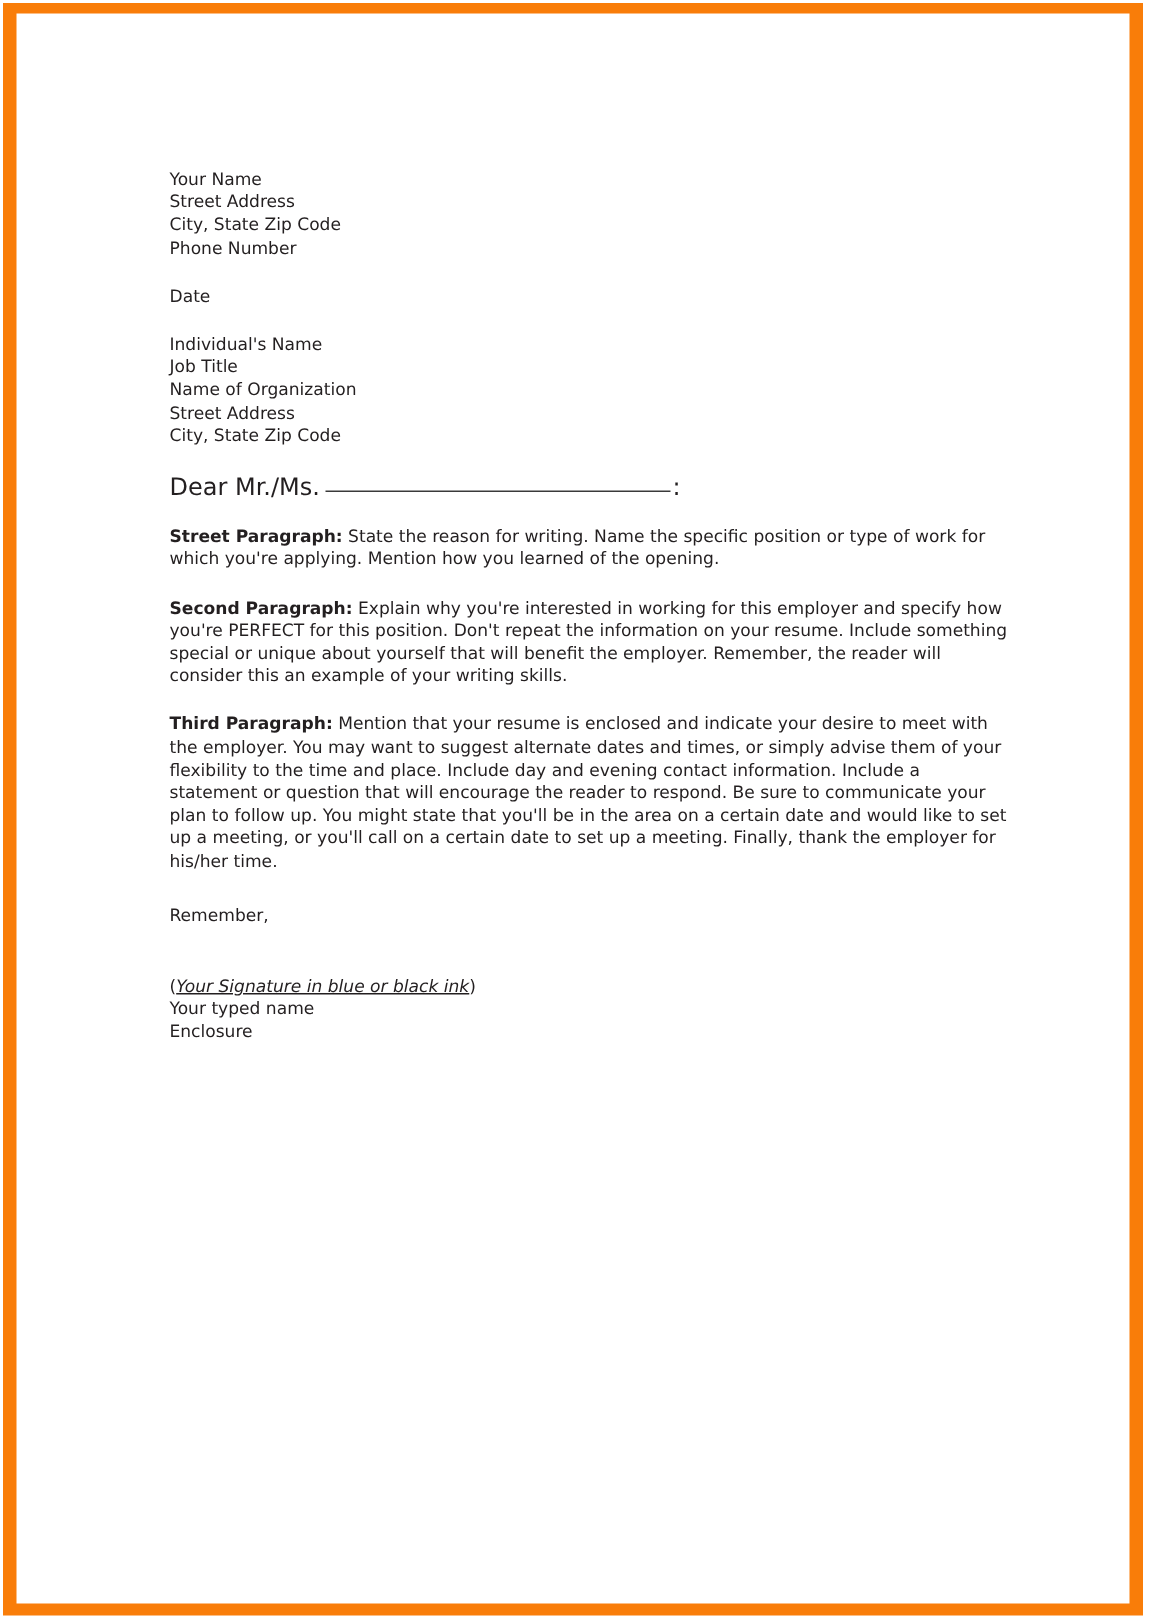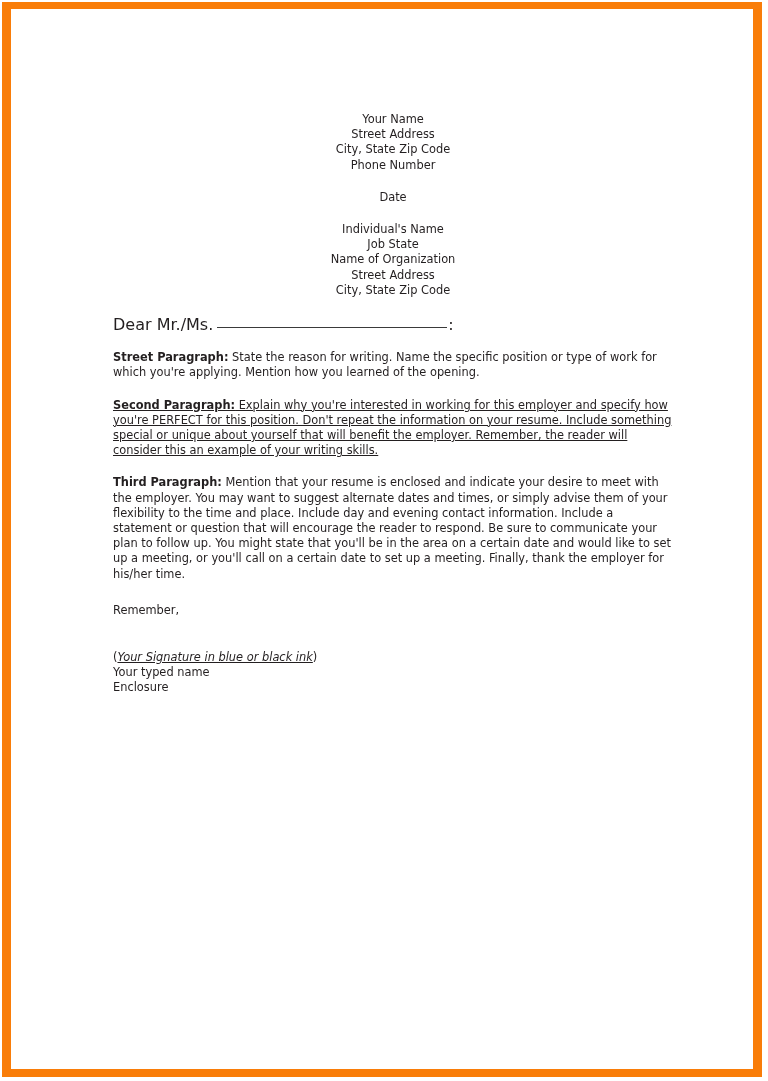--- a/index.html
+++ b/index.html
@@ -50,21 +50,20 @@
     line-height: 15.2px;
   }
 
   .addr-block {
     margin: 0;
   }
 
   .addr-line {
     display: block;
     white-space: nowrap;
-    text-align: center;
   }
 
   .gap-date {
     height: 17px;
   }
 
   .gap-recipient {
     height: 17px;
   }
 
@@ -82,21 +81,21 @@
     vertical-align: 2px;
     margin: 0 1px 0 4px;
   }
 
   .para {
     margin: 0;
     text-align: left;
   }
 
   .para.first  { margin-top: 18px; width: 556px; }
-  .para.second { margin-top: 17px; width: 560px; text-decoration: underline; }
+  .para.second { margin-top: 17px; width: 560px; }
   .para.third  { margin-top: 17px; width: 560px; }
 
   .para b {
     font-weight: bold;
   }
 
   .closing {
     margin-top: 21px;
   }
 
@@ -135,21 +134,21 @@
     <div class="gap-date"></div>
 
     <div class="addr-block">
       <span class="addr-line">Date</span>
     </div>
 
     <div class="gap-recipient"></div>
 
     <div class="addr-block">
       <span class="addr-line">Individual's Name</span>
-      <span class="addr-line">Job State</span>
+      <span class="addr-line">Job Title</span>
       <span class="addr-line">Name of Organization</span>
       <span class="addr-line">Street Address</span>
       <span class="addr-line">City, State Zip Code</span>
     </div>
 
     <div class="salutation">
       <span>Dear Mr./Ms.</span><span class="blank-rule"></span><span>:</span>
     </div>
 
     <p class="para first"><b>Street Paragraph:</b><span> State the reason for writing. Name the specific position or type of work for which you're applying. Mention how you learned of the opening.</span></p>

